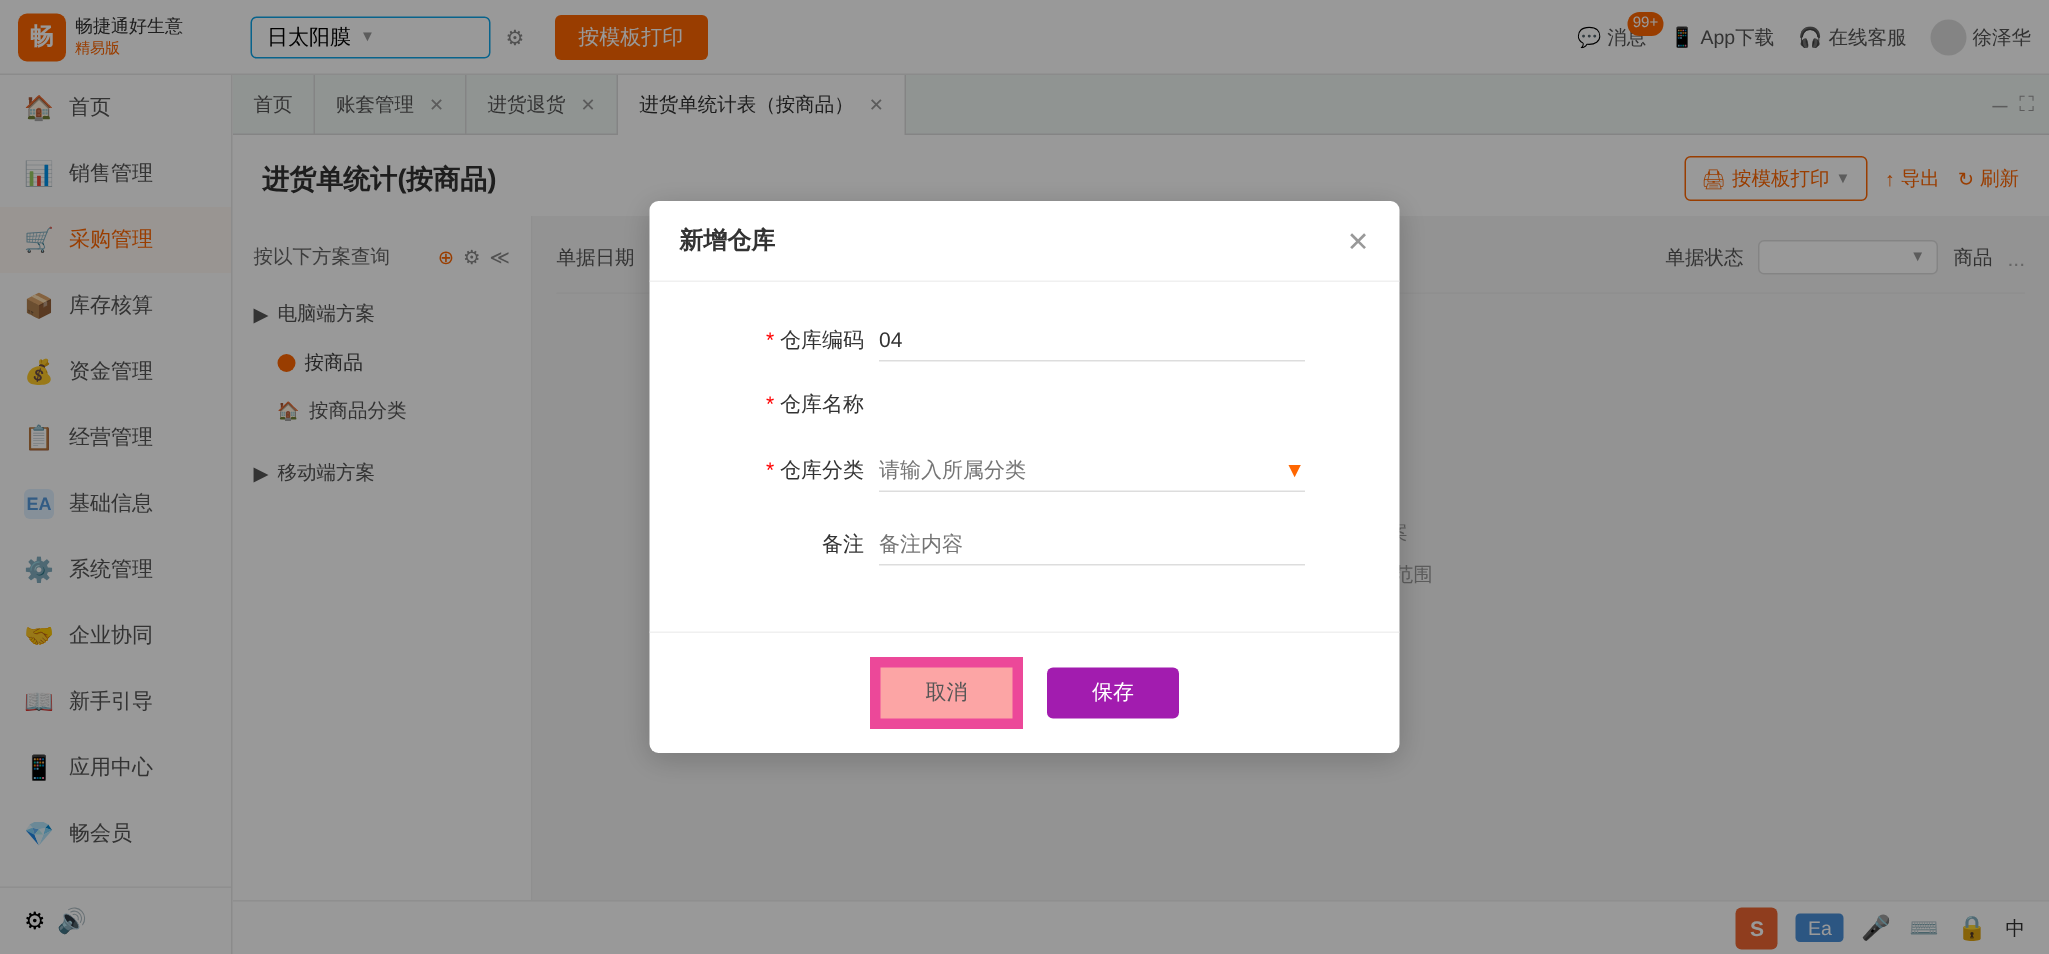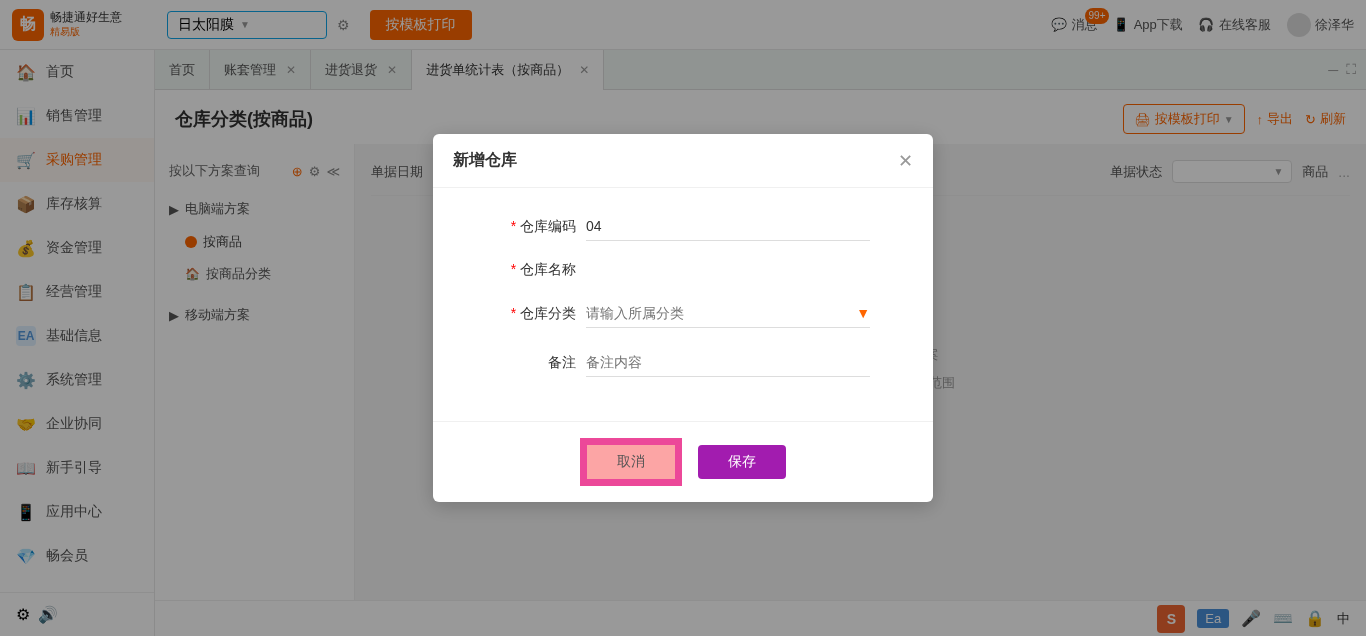--- a/index.html
+++ b/index.html
@@ -600,21 +600,21 @@
     <span>畅会员</span>
   </div>
   <div class="sidebar-bottom">
     <span style="cursor:pointer;font-size:16px;">⚙</span>
     <span style="cursor:pointer;font-size:16px;">🔊</span>
   </div>
 </div>
 
 <div class="main-content">
   <div class="page-header">
-    <div class="page-title">仓库分类(按商品)</div>
+    <div class="page-title">进货单统计(按商品)</div>
     <div class="page-actions">
       <div class="btn-print">
         <span>🖨</span>
         <span>按模板打印</span>
         <span class="chevron">▼</span>
       </div>
       <div class="btn-export">
         <span>↑</span>
         <span>导出</span>
       </div>

